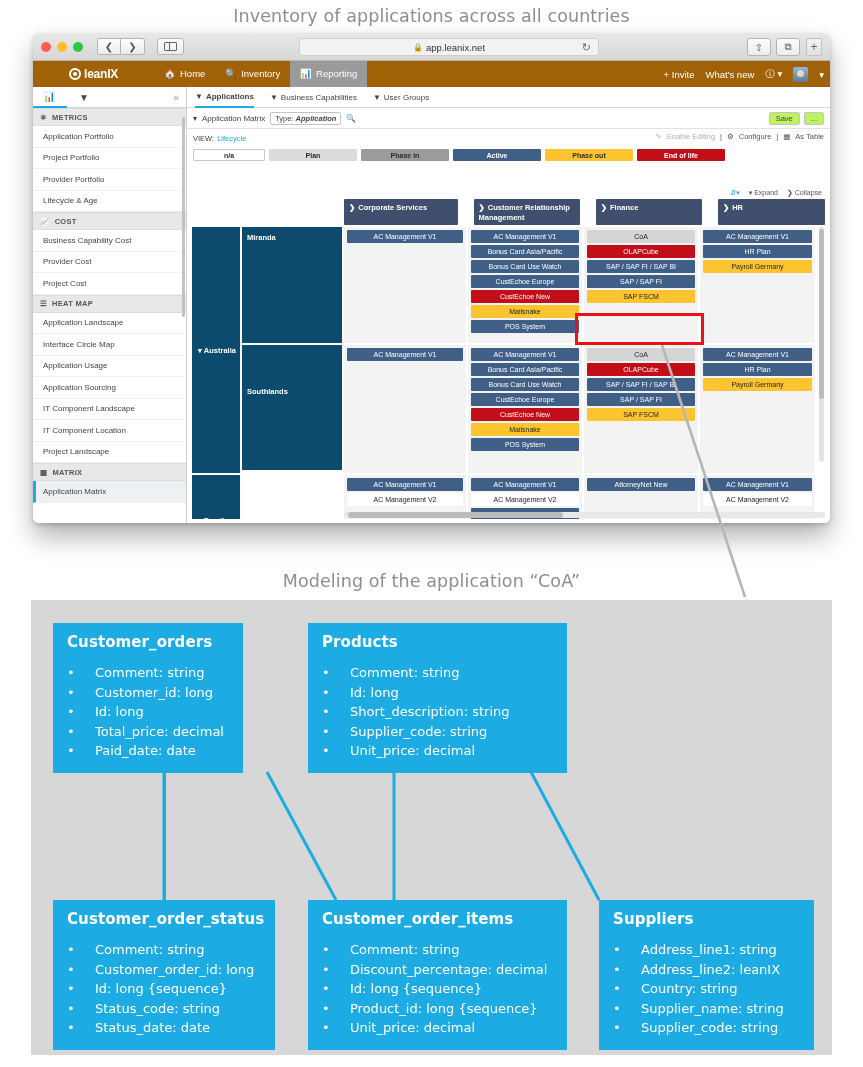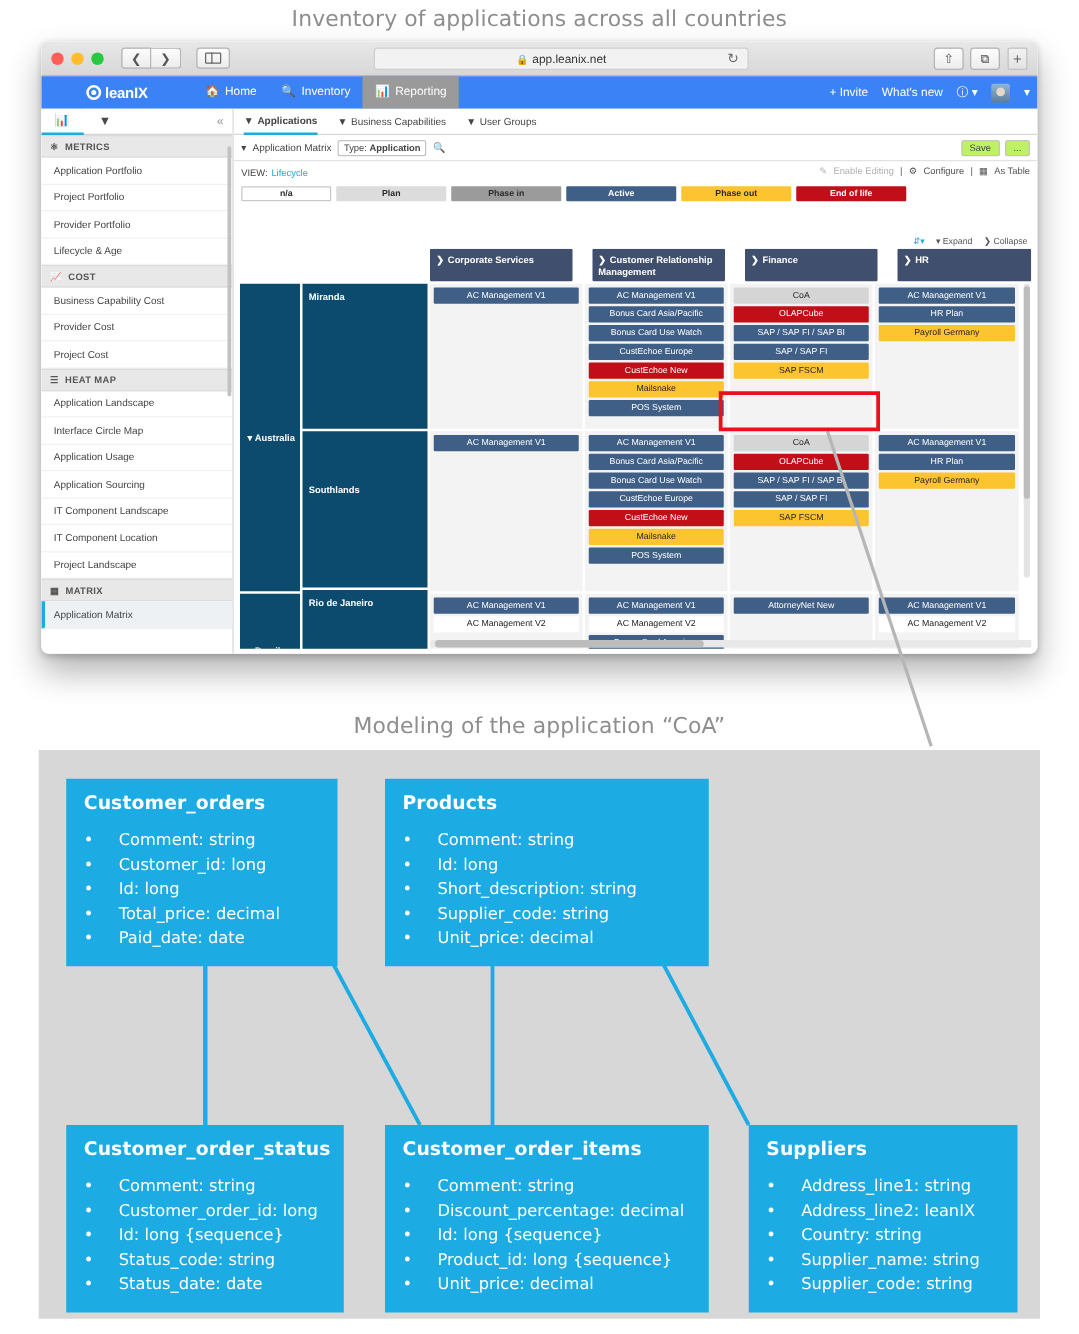--- a/index.html
+++ b/index.html
@@ -94,21 +94,21 @@
   .tbplus {
     width: 16px; height: 18px;
     background: linear-gradient(#f2f2f2,#e2e2e2);
     border: 1px solid #c2c2c2; border-radius: 2px;
     display:flex;align-items:center;justify-content:center;
     font-size: 12px; color: #666; margin-left: 1px;
   }
 
   
   .appbar {
-    height: 26px; background: #3b82f6;
+    height: 26px; background: #a16207;
     display: flex; align-items: center; position: relative;
   }
   .brand {
     display: flex; align-items: center; gap: 3px;
     color: #fff; font-weight: bold; font-size: 12px;
     margin-left: 36px; letter-spacing: -0.2px;
   }
   .brand .logo {
     width: 12px; height: 12px; border-radius: 50%;
     border: 2px solid #fff; position: relative; display:inline-block;
@@ -200,21 +200,21 @@
     height: 21px; display: flex; align-items: center;
     gap: 16px; padding-left: 8px;
     border-bottom: 1px solid #d8d8d8; font-size: 8px; color: #444;
   }
   .mtab { height: 21px; display:flex; align-items:center; gap:3px; }
   .mtab.sel { border-bottom: 2px solid #1cabe2; font-weight: 600; }
   .typechip {
     border: 1px solid #c4c4c4; border-radius: 2px;
     padding: 1px 4px; font-size: 7.5px; background: #fff;
   }
-  .typechip b { font-weight: bold; }
+  .typechip b { font-weight: bold; font-style: italic; }
   .toolbtns { position: absolute; right: 6px; top: 25px; display:flex; gap:4px; }
   .tbtn {
     border: 1px solid #c4c4c4; border-radius: 2px; background: #bef264;
     font-size: 7.5px; padding: 1px 6px; color: #444;
   }
   .viewline {
     height: 18px; display: flex; align-items: center;
     padding: 0 6px; font-size: 7.5px; color: #444; position: relative;
   }
   .viewline .lnk { color: #1cabe2; margin-left: 3px; }
@@ -534,21 +534,20 @@
               </div>
               <div class="countrycell" style="height:90px">
                 <span>▾&nbsp;</span>
                   <span>Brazil</span>
               </div>
             </div>
 
             <div class="citycol">
               <div class="citycell" style="height:116px">Miranda</div>
               <div class="citycell" style="height:125px;padding-top:42px">Southlands</div>
-              <div class="citycell" style="height:51px">Rio de Janeiro</div>
 
             </div>
 
             <div class="datacol c1">
               <div class="cellbox" style="height:116px">
                 <div class="app active">AC Management V1</div>
               </div>
               <div class="cellbox" style="height:128px">
                 <div class="app active">AC Management V1</div>
               </div>
@@ -647,21 +646,21 @@
 
     <div class="erline" style="left:132px; top:172px; width:3px; height:128px;"></div>
     <div class="erline" style="left:132px; top:172px; width:3px; height:0;"></div>
     <svg style="position:absolute; left:0; top:0; width:801px; height:455px;">
       <line x1="133" y1="172" x2="133" y2="300" stroke="#1cabe2" stroke-width="3"></line>
       <line x1="236" y1="172" x2="305" y2="300" stroke="#1cabe2" stroke-width="3"></line>
       <line x1="363" y1="172" x2="363" y2="300" stroke="#1cabe2" stroke-width="3"></line>
       <line x1="500" y1="172" x2="568" y2="300" stroke="#1cabe2" stroke-width="3"></line>
     </svg>
 
-    <div class="erbox" style="left:22px; top:23px; width:217px;">
+    <div class="erbox" style="left:22px; top:23px; width:190px;">
       <h3>Customer_orders</h3>
       <ul>
         <li>
             <span class="b">•</span>
             <span>Comment: string</span>
           </li>
         <li>
             <span class="b">•</span>
             <span>Customer_id: long</span>
           </li>

